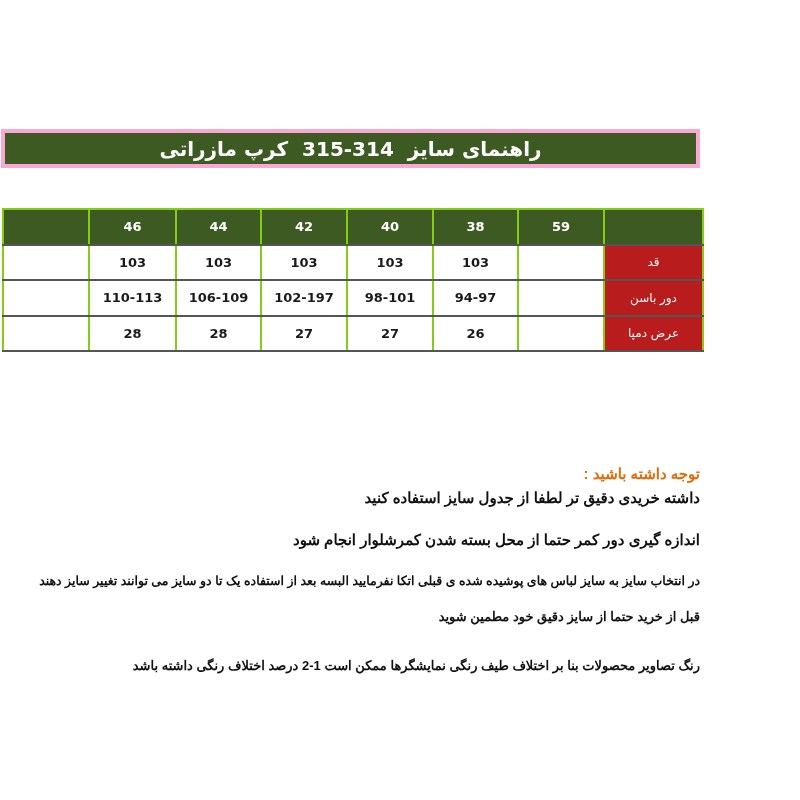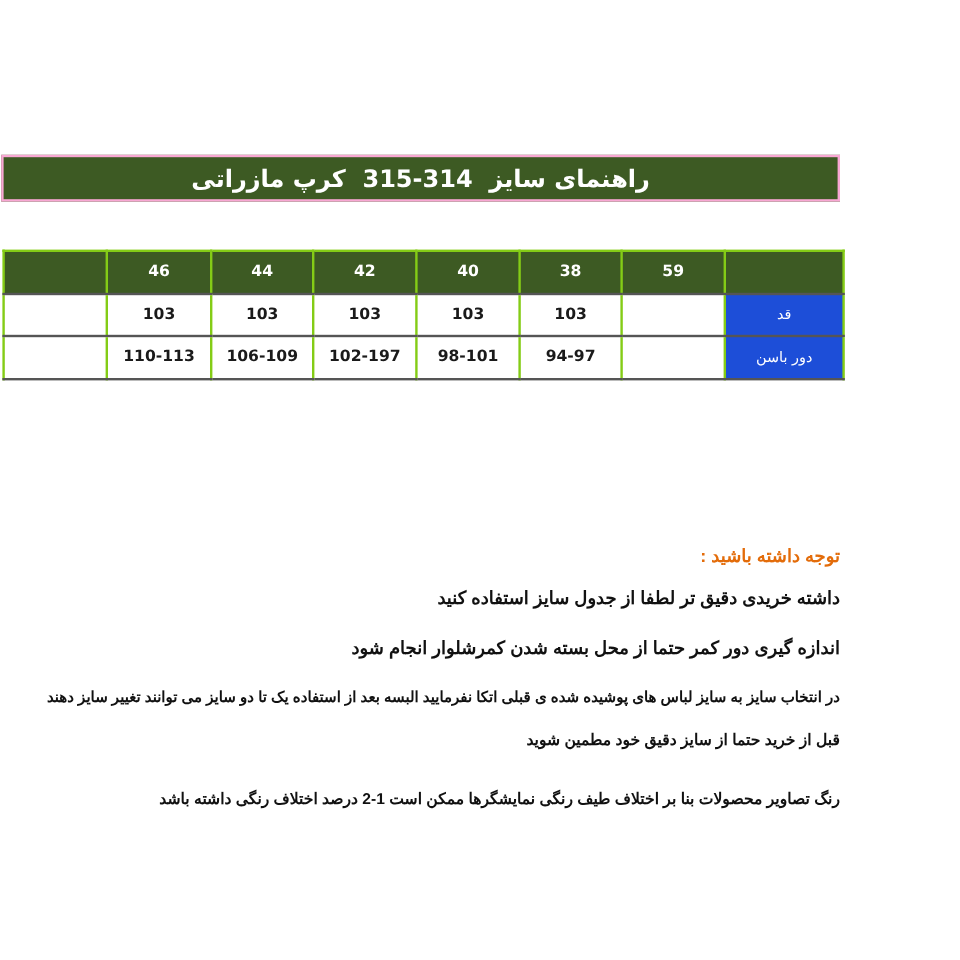--- a/index.html
+++ b/index.html
@@ -14,21 +14,21 @@
       overflow: hidden;
       font-family: "DejaVu Sans", sans-serif;
     }
     .title-bar {
       position: absolute;
       left: 1px;
       top: 129px;
       width: 699px;
       height: 39px;
       background: #3d5a23;
-      border: 2px solid #f9a8d4;
+      border: 4px solid #f9a8d4;
       box-sizing: border-box;
       display: flex;
       align-items: center;
       justify-content: center;
     }
     .title-text {
       color: #ffffff;
       font-family: "DejaVu Sans", sans-serif;
       font-weight: bold;
       font-size: 20px;
@@ -57,40 +57,40 @@
     }
     .size-table tr.row-hr td {
       border-bottom-color: #555555;
     }
     .size-table td.hdr {
       background: #3d5a23;
       color: #ffffff;
       font-size: 13px;
     }
     .size-table td.row-label {
-      background: #1d4ed8;
+      background: #b91c1c;
       color: #ffffff;
       font-weight: normal;
       font-size: 12px;
       direction: rtl;
     }
     .size-table td.empty {
       background: #ffffff;
     }
     .notes {
       position: absolute;
       left: 0;
       top: 452px;
       width: 700px;
       direction: rtl;
     }
     .note-heading {
       position: absolute;
       right: 0;
-      top: 2px;
+      top: 13px;
       color: #e36c0a;
       font-family: "Liberation Sans", sans-serif;
       font-weight: bold;
       font-size: 15px;
       white-space: nowrap;
     }
     .note-line {
       position: absolute;
       right: 0;
       color: #111111;
@@ -146,20 +146,30 @@
   <tr class="row-hr">
     <td class="empty"></td>
     <td>110-113</td>
     <td>106-109</td>
     <td>102-197</td>
     <td>98-101</td>
     <td>94-97</td>
     <td class="empty"></td>
     <td class="row-label">دور باسن</td>
   </tr>
+  <tr class="row-hr">
+    <td class="empty"></td>
+    <td>28</td>
+    <td>28</td>
+    <td>27</td>
+    <td>27</td>
+    <td>26</td>
+    <td class="empty"></td>
+    <td class="row-label">عرض دمپا</td>
+  </tr>
 </tbody>
   </table>
 
 <div class="notes">
   <div class="note-heading">توجه داشته باشید :</div>
   <div class="note-line note-1">داشته خریدی دقیق تر لطفا از جدول سایز استفاده کنید</div>
   <div class="note-line note-2">اندازه گیری دور کمر حتما از محل بسته شدن کمرشلوار انجام شود</div>
   <div class="note-line note-3">در انتخاب سایز به سایز لباس های پوشیده شده ی قبلی اتکا نفرمایید البسه بعد از استفاده یک تا دو سایز می توانند تغییر سایز دهند</div>
   <div class="note-line note-4">قبل از خرید حتما از سایز دقیق خود مطمین شوید</div>
   <div class="note-line note-5">رنگ تصاویر محصولات بنا بر اختلاف  طیف رنگی نمایشگرها ممکن است 1-2 درصد اختلاف رنگی داشته باشد</div>

